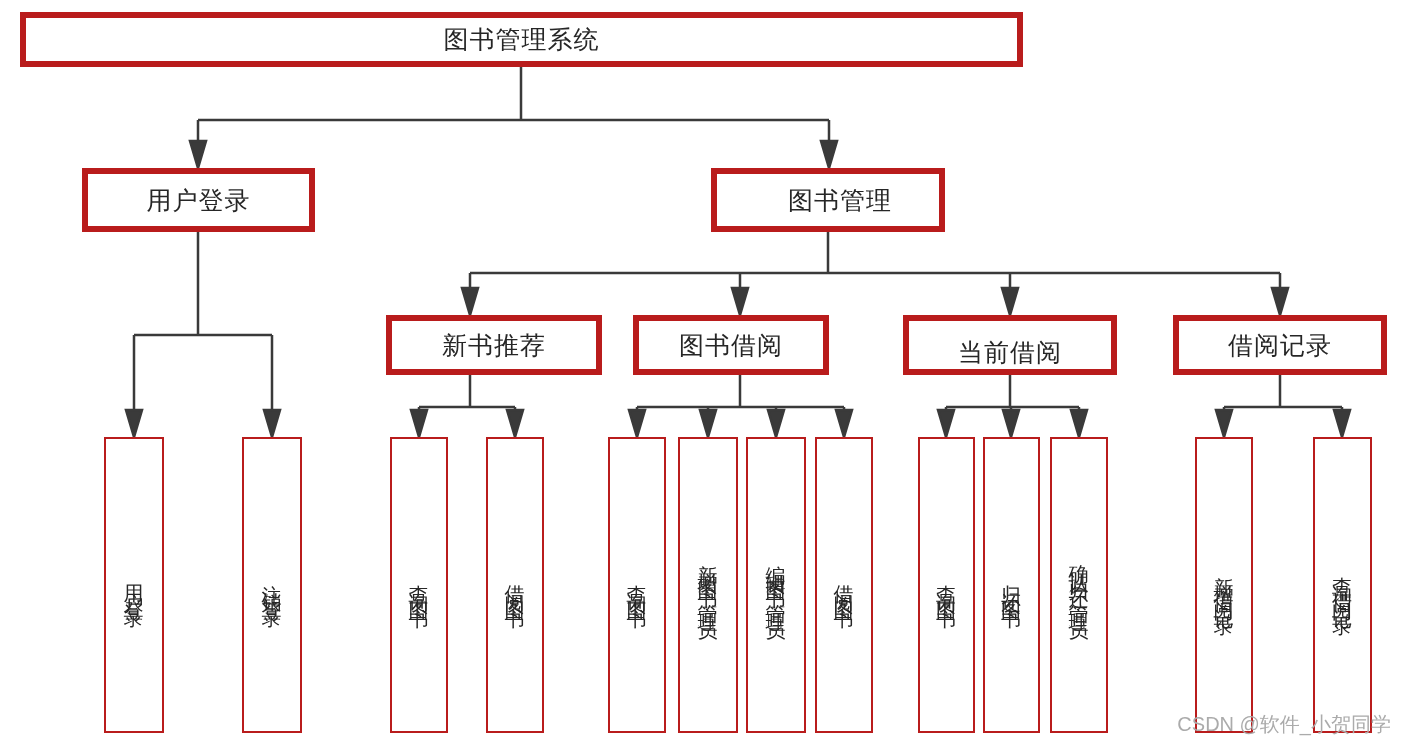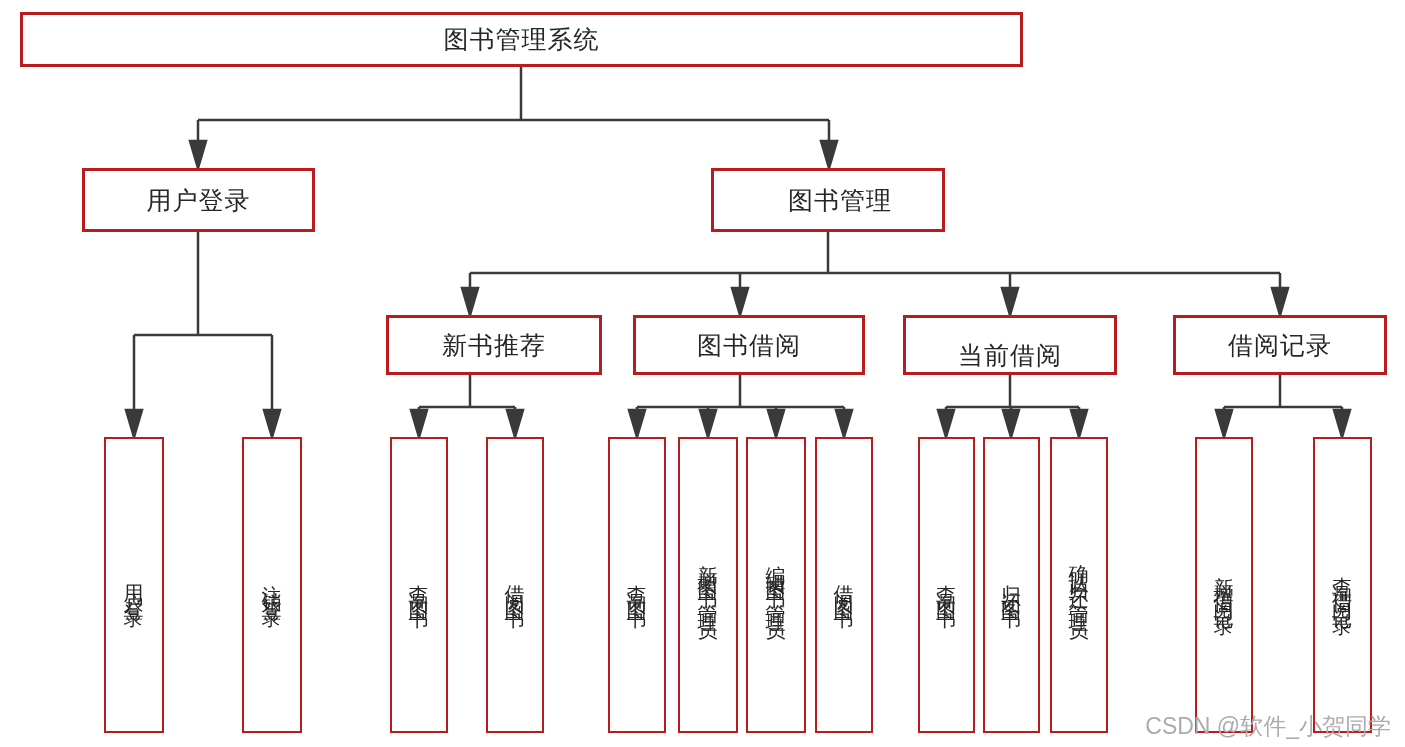--- a/index.html
+++ b/index.html
@@ -17,21 +17,21 @@
   }
   .connector-layer {
     position: absolute;
     left: 0; top: 0;
     width: 1405px; height: 747px;
     pointer-events: none;
   }
   .box {
     position: absolute;
     background: #ffffff;
-    border: 3px solid #b91c1c;
+    border: 6px solid #b91c1c;
     display: flex;
     align-items: center;
     justify-content: center;
     color: #262626;
     box-sizing: border-box;
   }
   .box.leaf {
     border-width: 2.5px;
   }
   .hlabel {
@@ -43,30 +43,30 @@
     writing-mode: vertical-rl;
     font-size: 20px;
     line-height: 1;
     letter-spacing: 8px;
     white-space: nowrap;
   }
   .watermark {
     position: absolute;
     top: 711px;
     right: 14px;
-    font-size: 23px;
+    font-size: 20px;
     color: #ababab;
     white-space: nowrap;
   }
   
   .n-root        { left: 20px;   top: 12px;  width: 1003px; height: 55px; }
   .n-l2a         { left: 82px;   top: 168px; width: 233px;  height: 64px; }
   .n-l2b         { left: 711px;  top: 168px; width: 234px;  height: 64px; padding-left: 24px; }
   .n-l3a         { left: 362px;  top: 315px; width: 216px;  height: 60px; margin-left: 24px; }
-  .n-l3b         { left: 633px;  top: 315px; width: 232px;  height: 60px; }
+  .n-l3b         { left: 633px;  top: 315px; width: 196px;  height: 60px; }
   .n-l3c         { left: 903px;  top: 315px; width: 214px;  height: 60px; align-items: flex-end; }
   .n-l3d         { left: 1173px; top: 315px; width: 214px;  height: 60px; }
   .n-leaf        { top: 437px; height: 296px; }
   .n-f01 { left: 104px;  width: 60px; }
   .n-f02 { left: 242px;  width: 60px; }
   .n-f03 { left: 390px;  width: 58px; }
   .n-f04 { left: 486px;  width: 58px; }
   .n-f05 { left: 608px;  width: 58px; }
   .n-f06 { left: 678px;  width: 60px; }
   .n-f07 { left: 746px;  width: 60px; }

